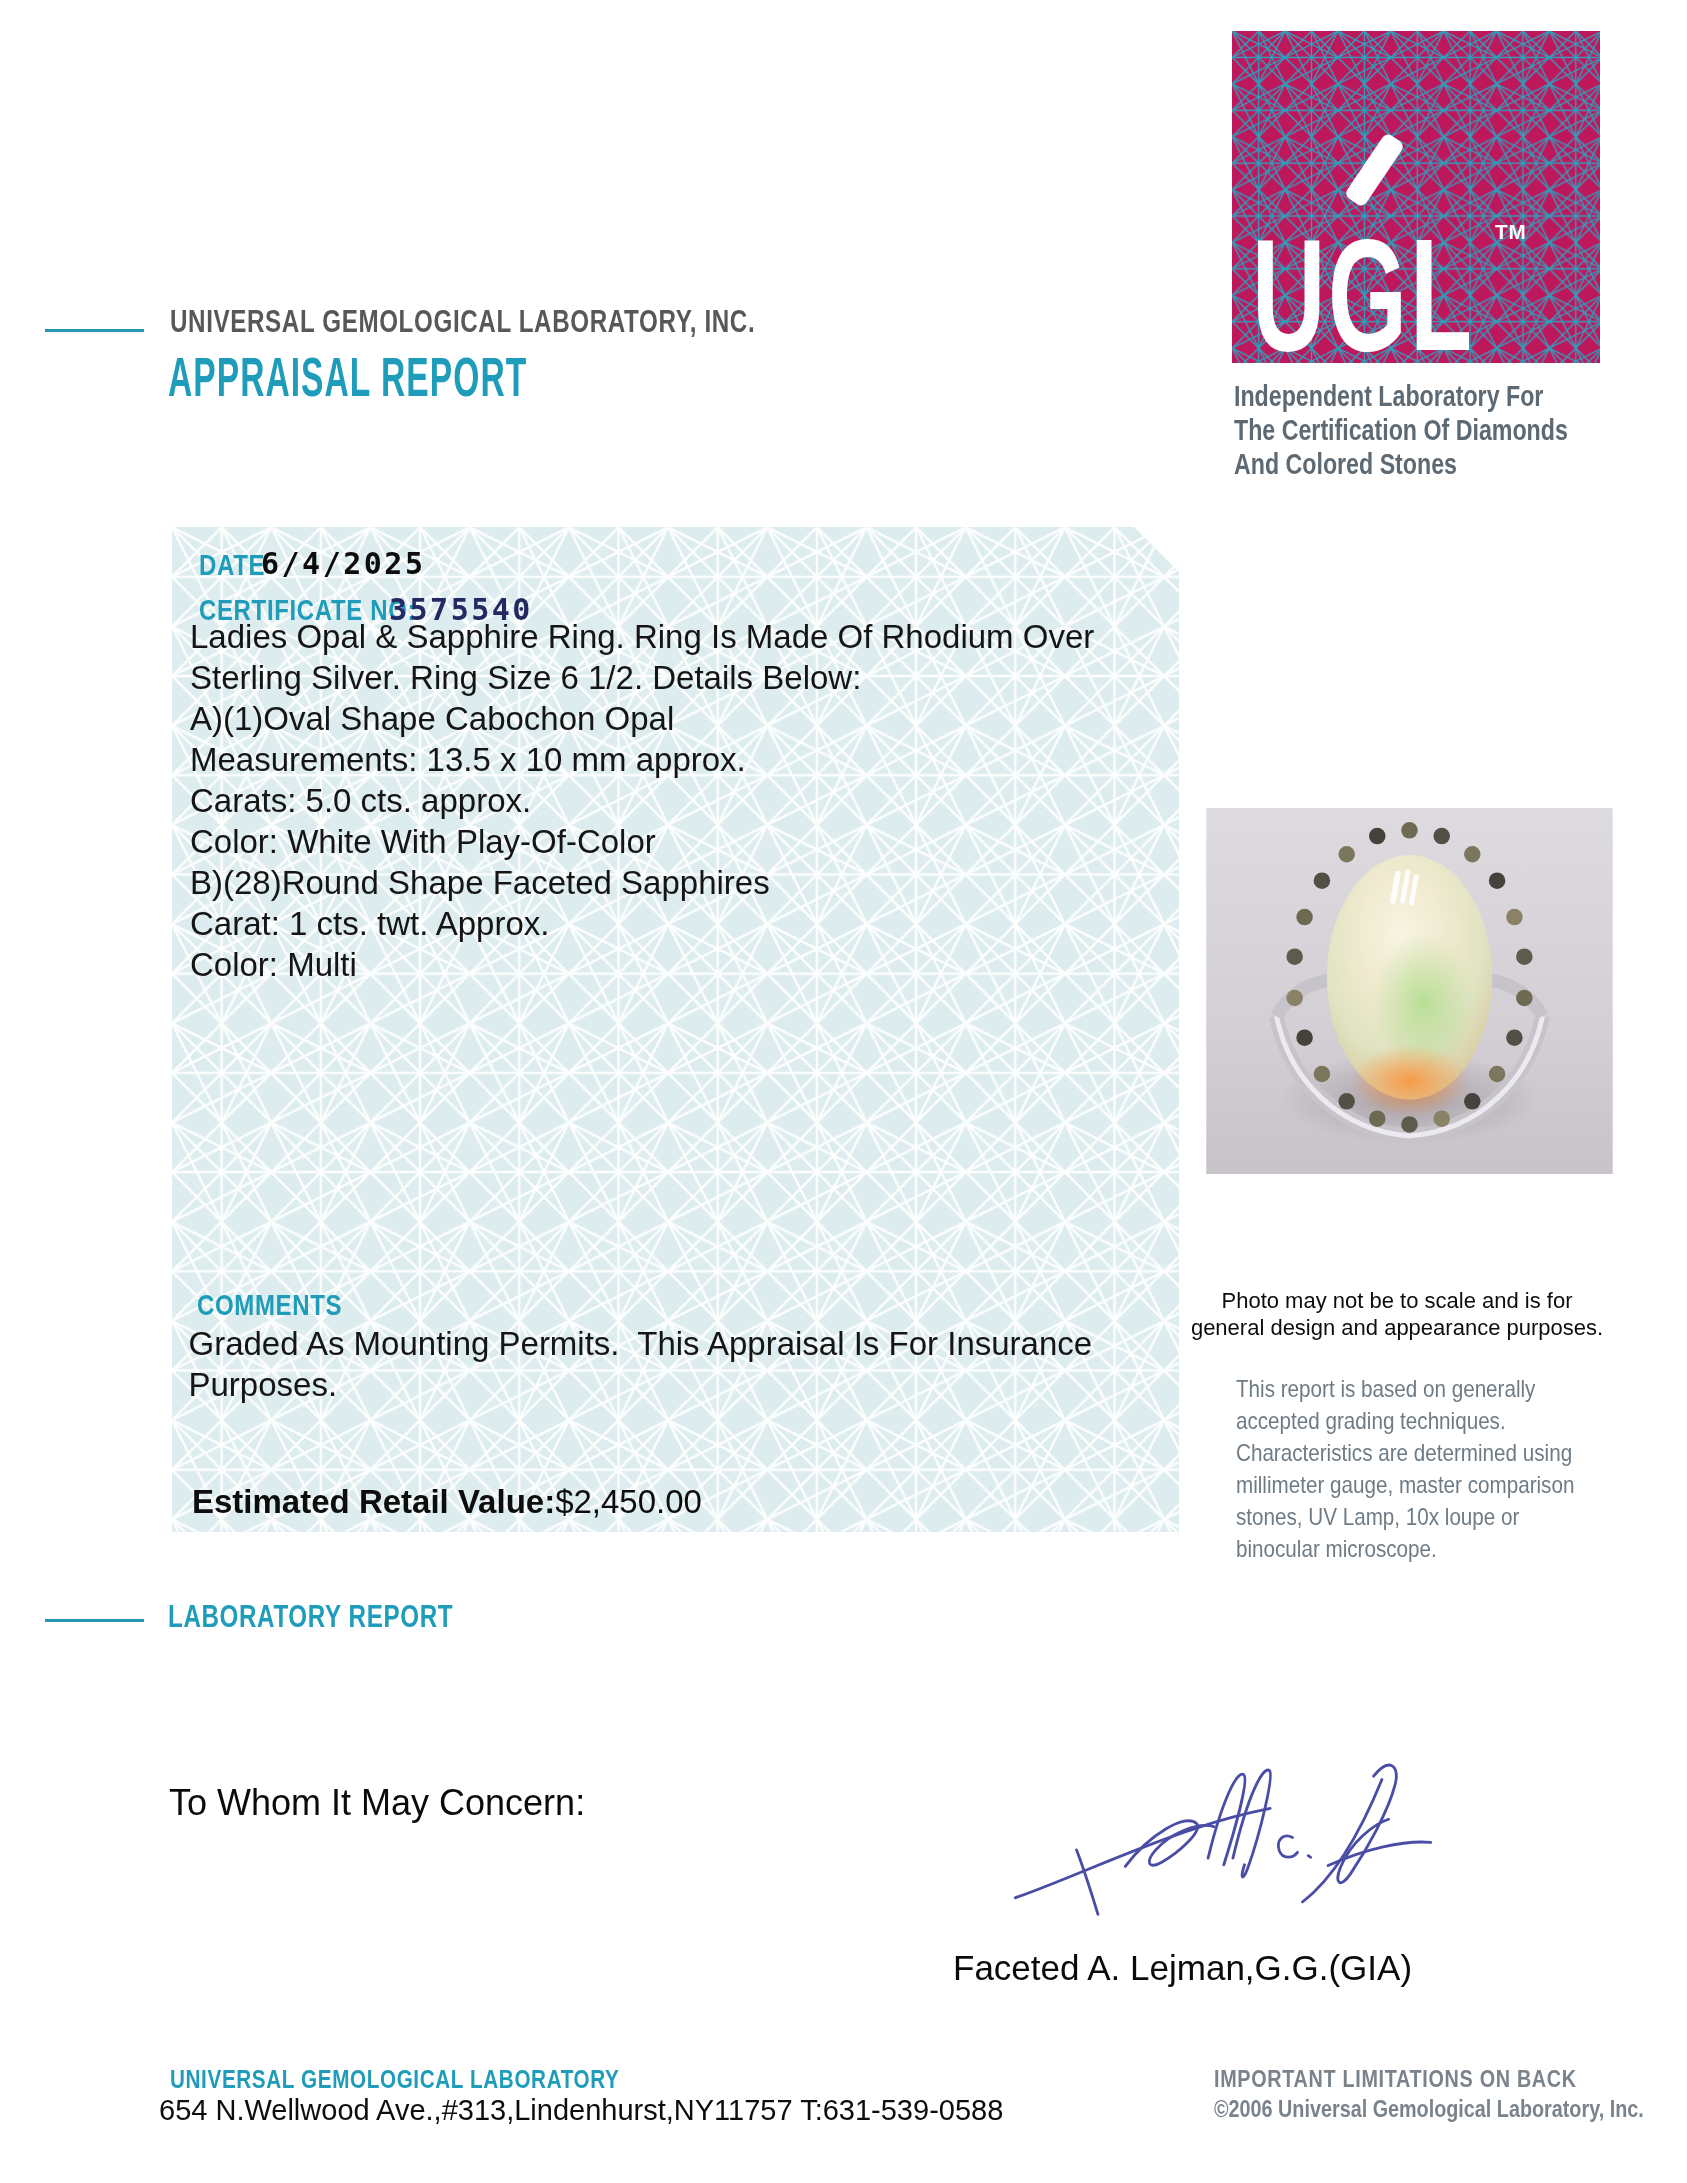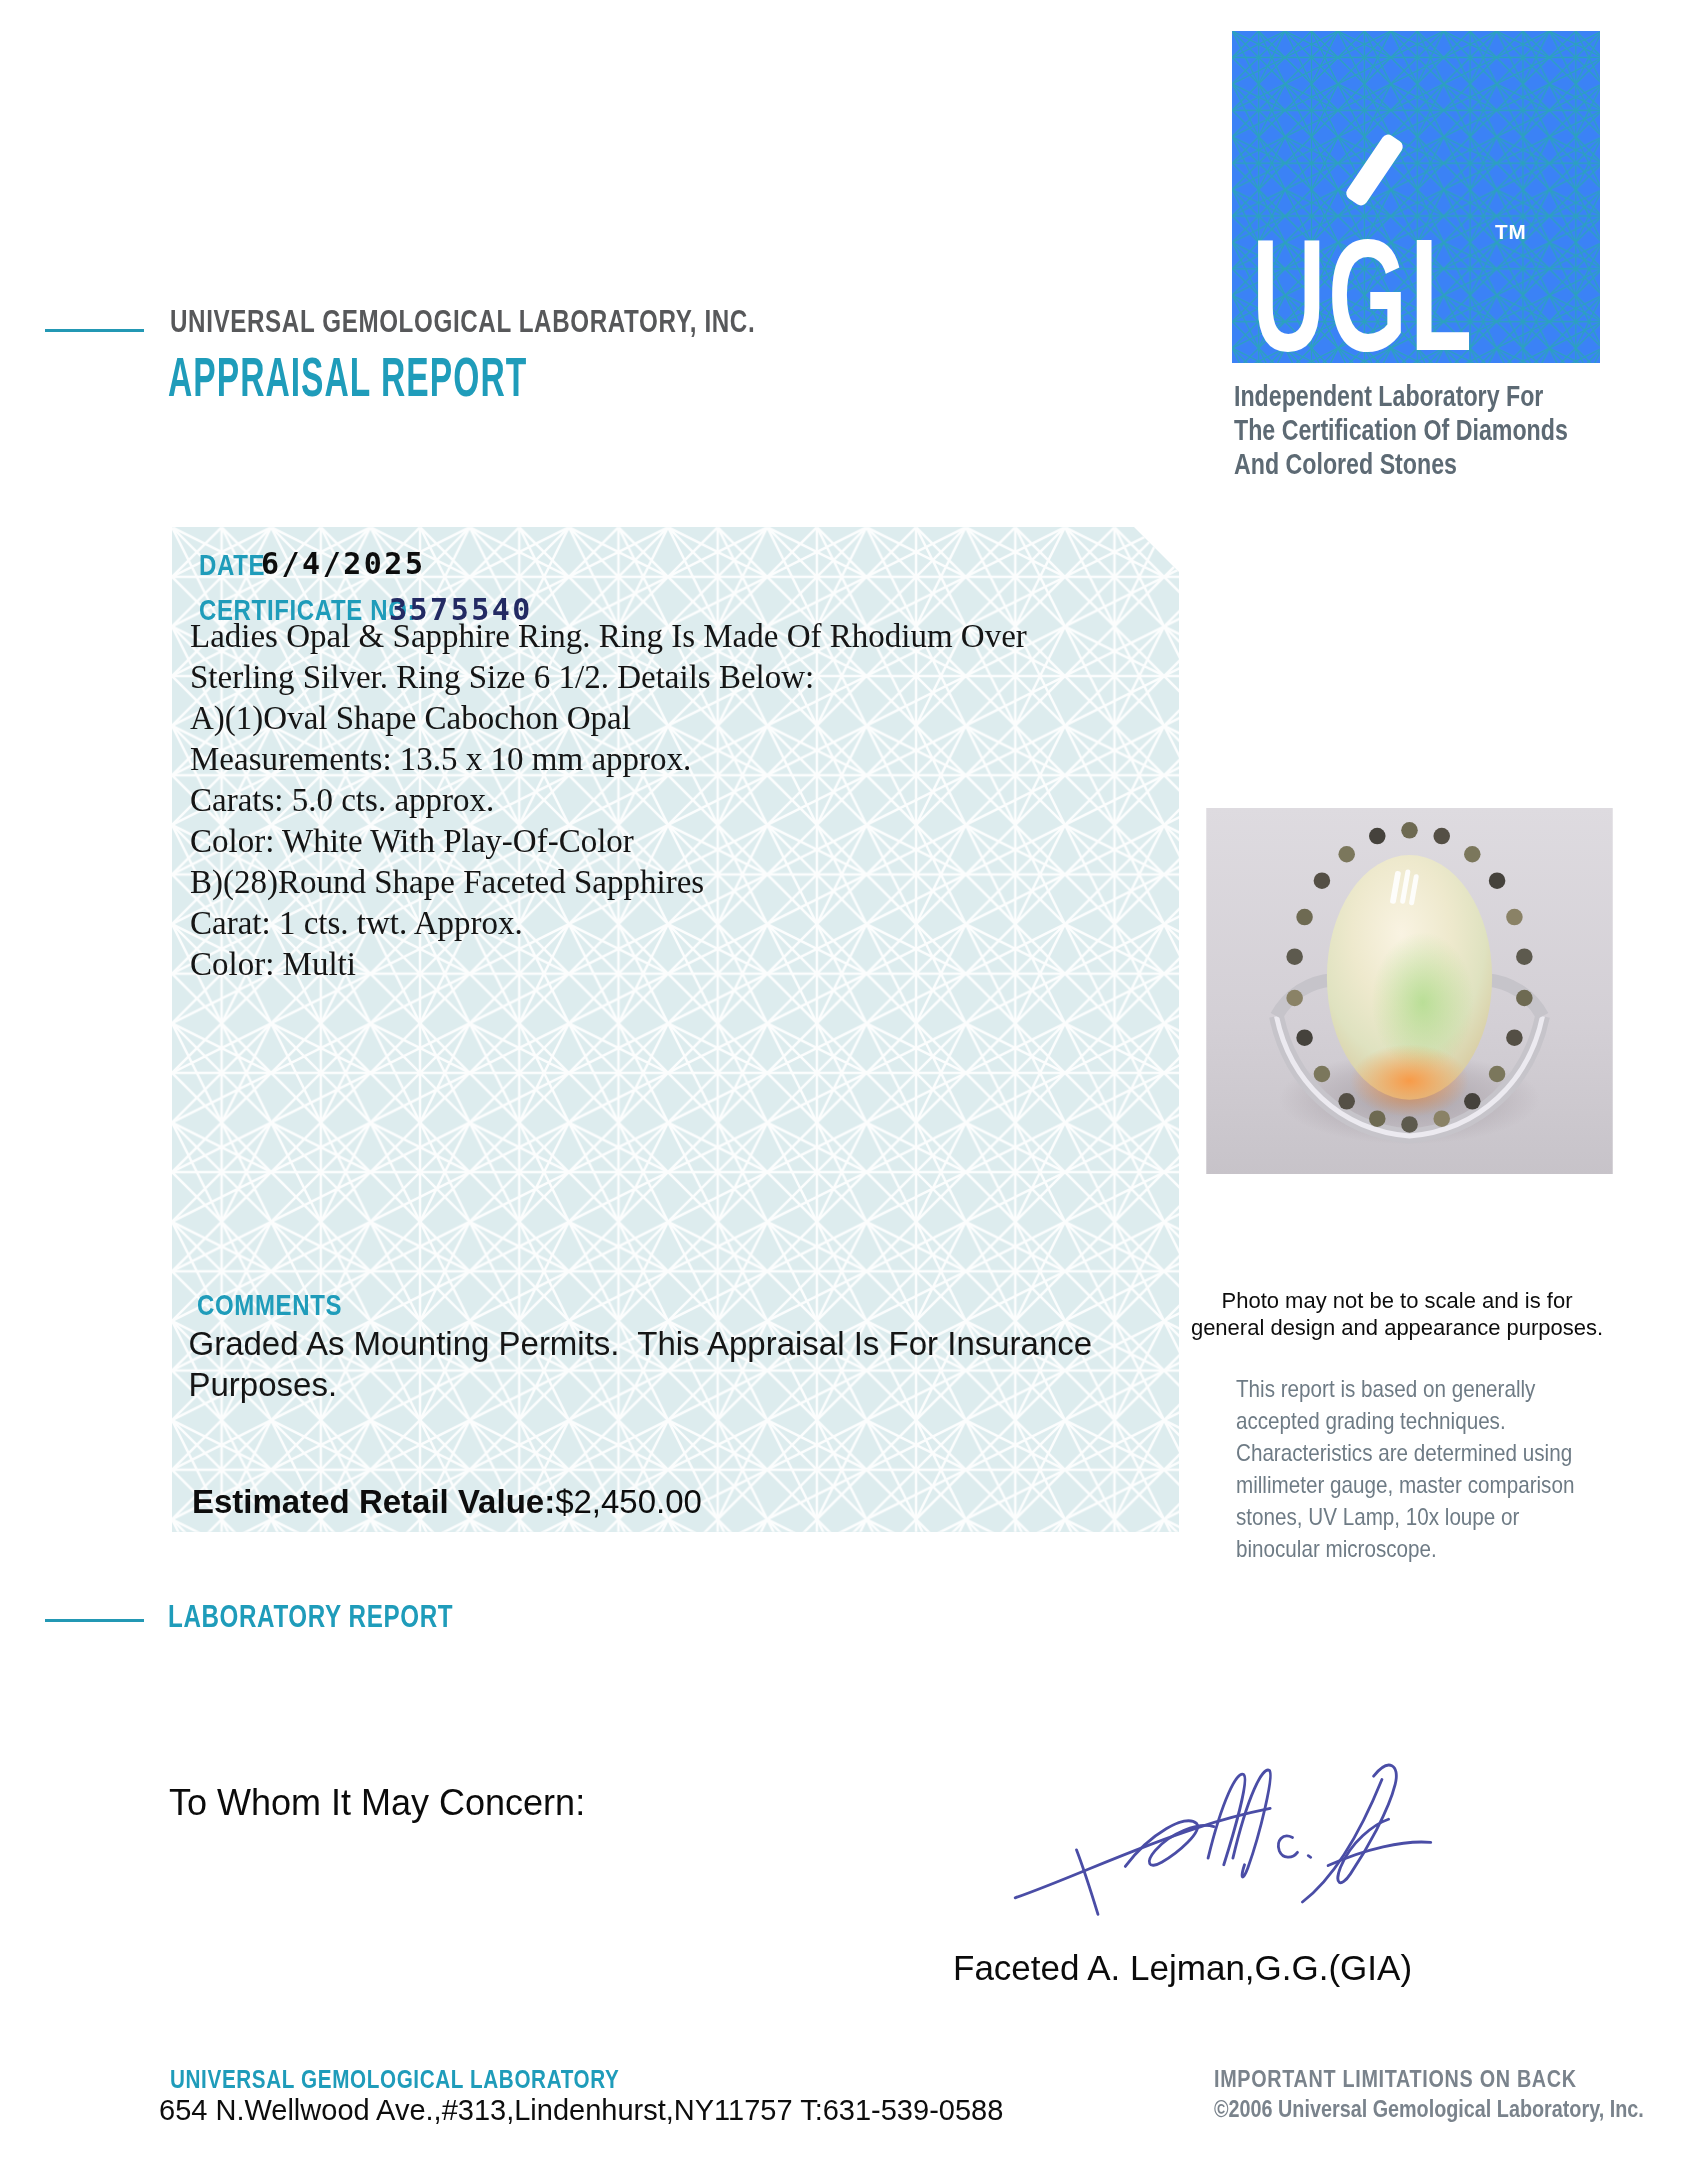--- a/index.html
+++ b/index.html
@@ -13,38 +13,38 @@
   }
   .abs{position:absolute;}
   .cond{transform-origin:0 0;white-space:nowrap;}
 
   
   .top-rule{left:45px;top:329px;width:99px;height:3.3px;background:#2398b4;}
   .company{left:170px;top:304px;font-size:31px;font-weight:bold;color:#57585a;letter-spacing:0.8px;transform:scaleX(0.78);}
   .report-title{left:168px;top:344px;font-size:56px;font-weight:bold;color:#1f9cba;letter-spacing:1.7px;transform:scaleX(0.60);}
 
   
-  .logo{left:1232px;top:31px;width:368px;height:332px;background:#3b82f6;overflow:hidden;}
+  .logo{left:1232px;top:31px;width:368px;height:332px;background:#be185d;overflow:hidden;}
   .logo svg.pat{position:absolute;inset:0;}
   .logo-mono{position:absolute;left:20px;bottom:-11.6px;font-size:159px;line-height:159px;font-weight:bold;color:#ffffff;letter-spacing:4.1px;transform:scaleX(0.64);transform-origin:0 100%;white-space:nowrap;}
   .microscope{position:absolute;left:131px;top:101px;width:23px;height:76px;background:#ffffff;border-radius:6.6px;transform:rotate(34deg);}
   .logo-tm{position:absolute;left:263px;top:189px;font-size:20.7px;font-weight:bold;color:#ffffff;letter-spacing:0.8px;text-align:center;}
   .tagline{left:1234px;top:379px;font-size:29px;font-weight:bold;color:#5d6a74;line-height:34px;transform:scaleX(0.80);}
 
   
   .cert-box{
     left:172px;top:527px;width:1007px;height:1005px;
     background:#ddecee;
     clip-path:polygon(0 0, 962px 0, 100% 45px, 100% 100%, 0 100%);
   }
   .cert-box svg.pat{position:absolute;inset:0;}
   .teal-label{position:absolute;font-size:30px;font-weight:bold;color:#1f9cba;letter-spacing:0.8px;transform:scaleX(0.80);transform-origin:0 0;white-space:nowrap;}
   .mono-val{position:absolute;font-family:"DejaVu Sans Mono", monospace;font-weight:bold;font-size:30px;letter-spacing:2.5px;white-space:nowrap;}
   .desc{position:absolute;left:18px;top:89px;font-size:33px;color:#151515;}
-  .desc div{height:41px;line-height:41px;white-space:nowrap;font-family:Liberation Serif, serif;}
+  .desc div{height:41px;line-height:41px;white-space:nowrap;}
   .comments-body{position:absolute;left:16.5px;top:796px;font-size:33px;color:#151515;}
   .comments-body div{height:41px;line-height:41px;white-space:nowrap;}
   .value-row{position:absolute;left:20px;top:956px;font-size:33px;color:#0d0d0d;white-space:nowrap;}
   .value-row .lbl{font-weight:bold;}
 
   
   .ring-photo{left:1206px;top:808px;width:407px;height:366px;}
   .photo-disclaimer{left:1178px;top:1287px;width:438px;text-align:center;font-size:22px;line-height:27px;color:#0d0d0d;}
   .method-note{left:1236px;top:1373px;font-size:24px;color:#6e7b85;line-height:32px;transform:scaleX(0.86);}
   .method-note div{white-space:nowrap;}

